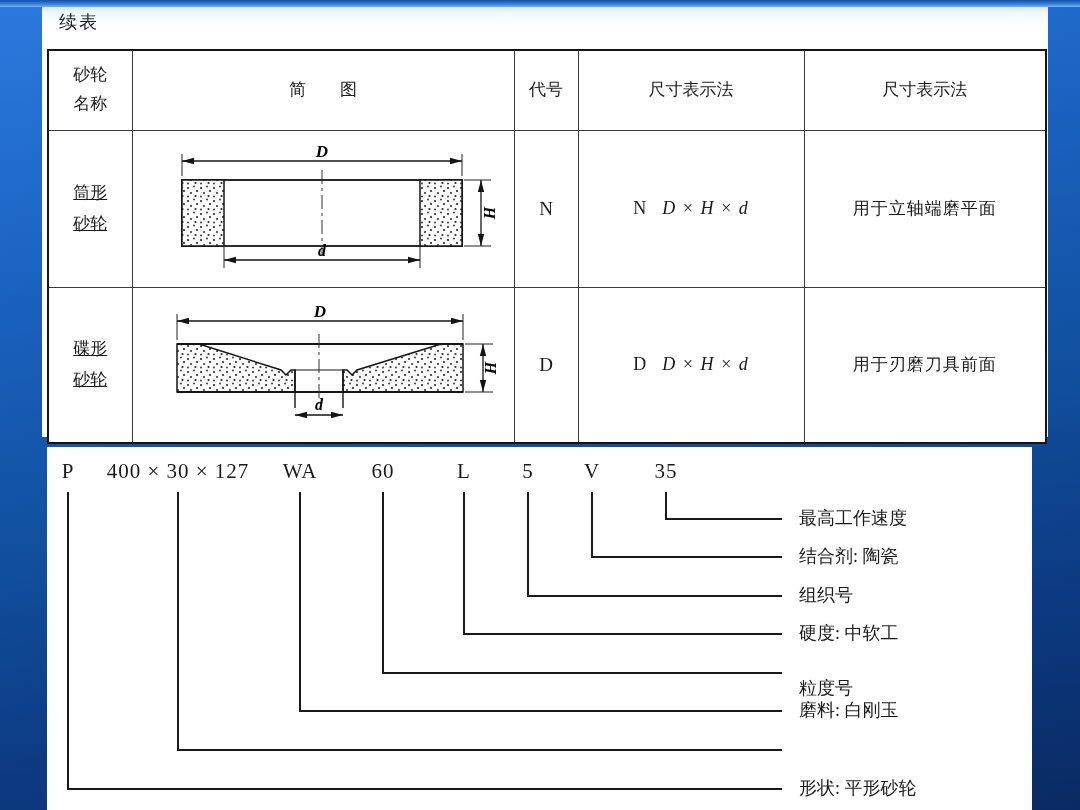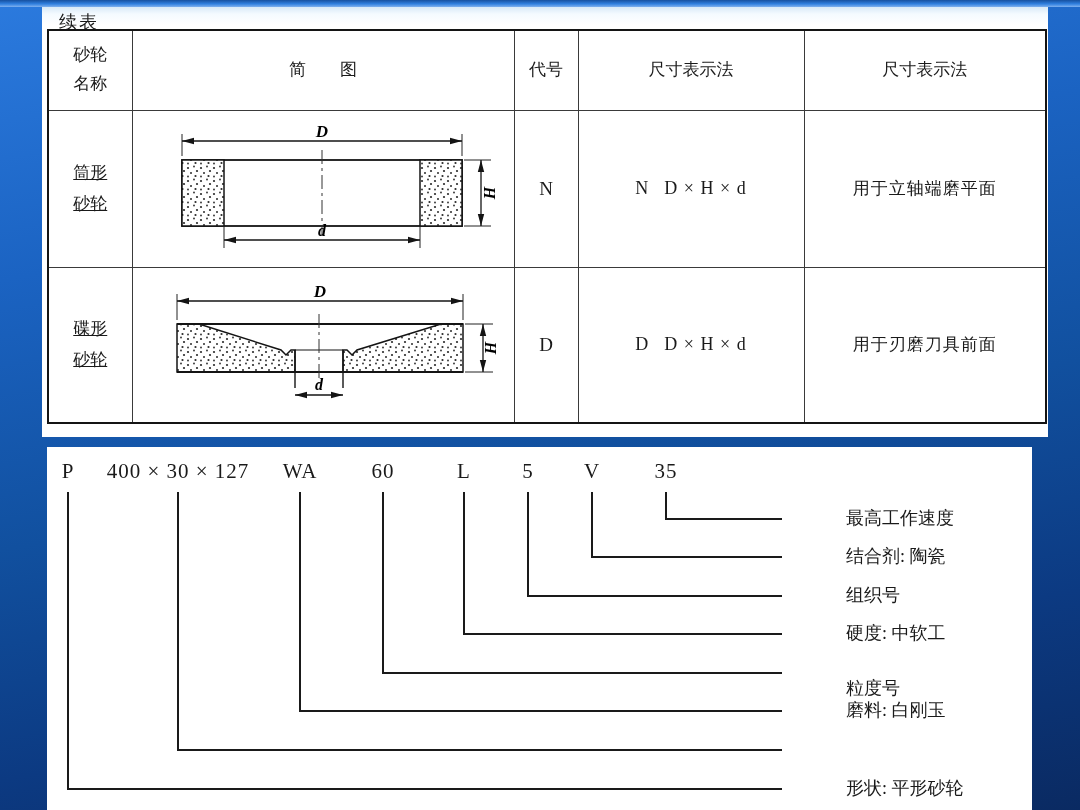--- a/index.html
+++ b/index.html
@@ -15,42 +15,42 @@
   }
   .panel{position:absolute;background:#ffffff;}
   .panel-top{
     left:42px;top:7px;width:1006px;height:430px;
     background:linear-gradient(180deg,#d8e9f7 0px,#f4faff 7px,#ffffff 18px);
   }
   .panel-bottom{left:47px;top:447px;width:985px;height:363px;}
   .continued{position:absolute;left:17px;top:3px;font-size:18px;letter-spacing:2px;}
 
   table.spec{
-    position:absolute;left:5px;top:22px;border-collapse:collapse;table-layout:fixed;
+    position:absolute;left:5px;top:42px;border-collapse:collapse;table-layout:fixed;
     border:2px solid #141414;background:#fff;
   }
   .spec th,.spec td{
     border:1px solid #3a3a3a;text-align:center;vertical-align:middle;
     font-weight:normal;padding:0;overflow:hidden;
   }
   .hdr{font-size:17px;line-height:1.7;}
   .name-cell{font-size:17px;line-height:1.8;text-decoration:underline;}
   .code-cell{font-size:19px;}
   .notation-cell{text-align:left;padding-left:16px;font-size:18px;}
-  .formula{margin-left:16px;letter-spacing:1px;}
+  .formula{font-style:italic;margin-left:16px;letter-spacing:1px;}
   .usage-cell{font-size:17px;letter-spacing:1px;}
   .diagram-cell svg{display:block;margin:0 auto;}
 
   .mark-item{
     position:absolute;top:12px;transform:translateX(-50%);
     font-size:21px;white-space:nowrap;letter-spacing:1px;
   }
   .vline,.hline{position:absolute;background:#1a1a1a;}
   .mark-label{
-    position:absolute;left:752px;font-size:18px;line-height:22px;white-space:nowrap;margin-left:47px;
+    position:absolute;left:752px;font-size:18px;line-height:22px;white-space:nowrap;
   }
   .dim-label{font-style:italic;font-weight:bold;}
 </style>
 </head>
 <body>
 
 <div class="slide">
   <div class="top-strip"></div>
 
   <div class="panel panel-top">

